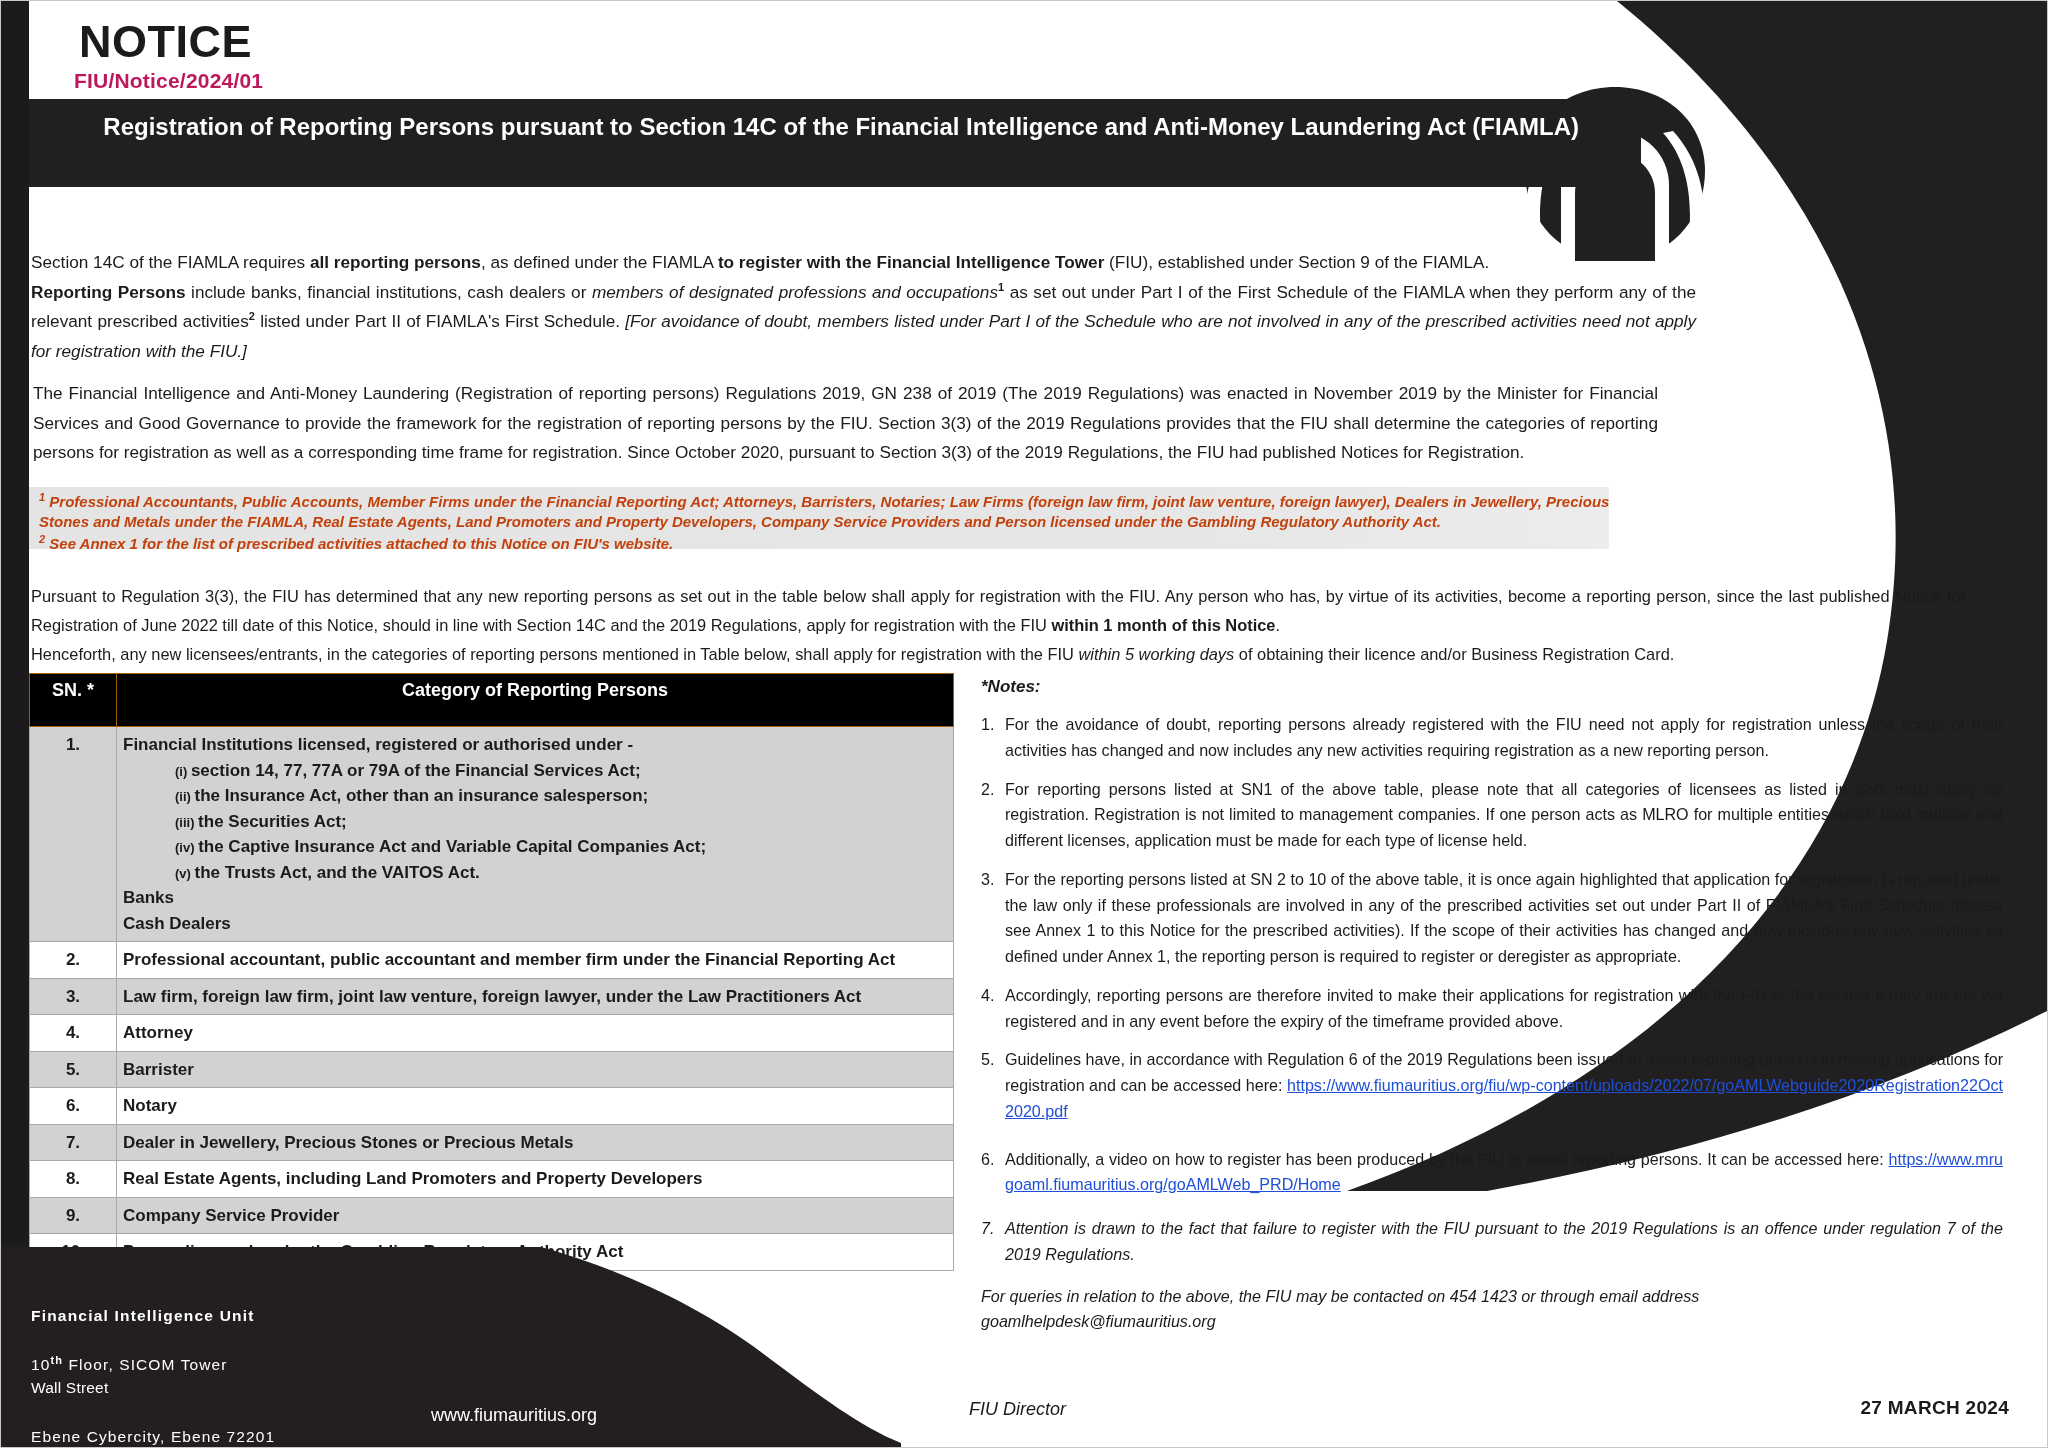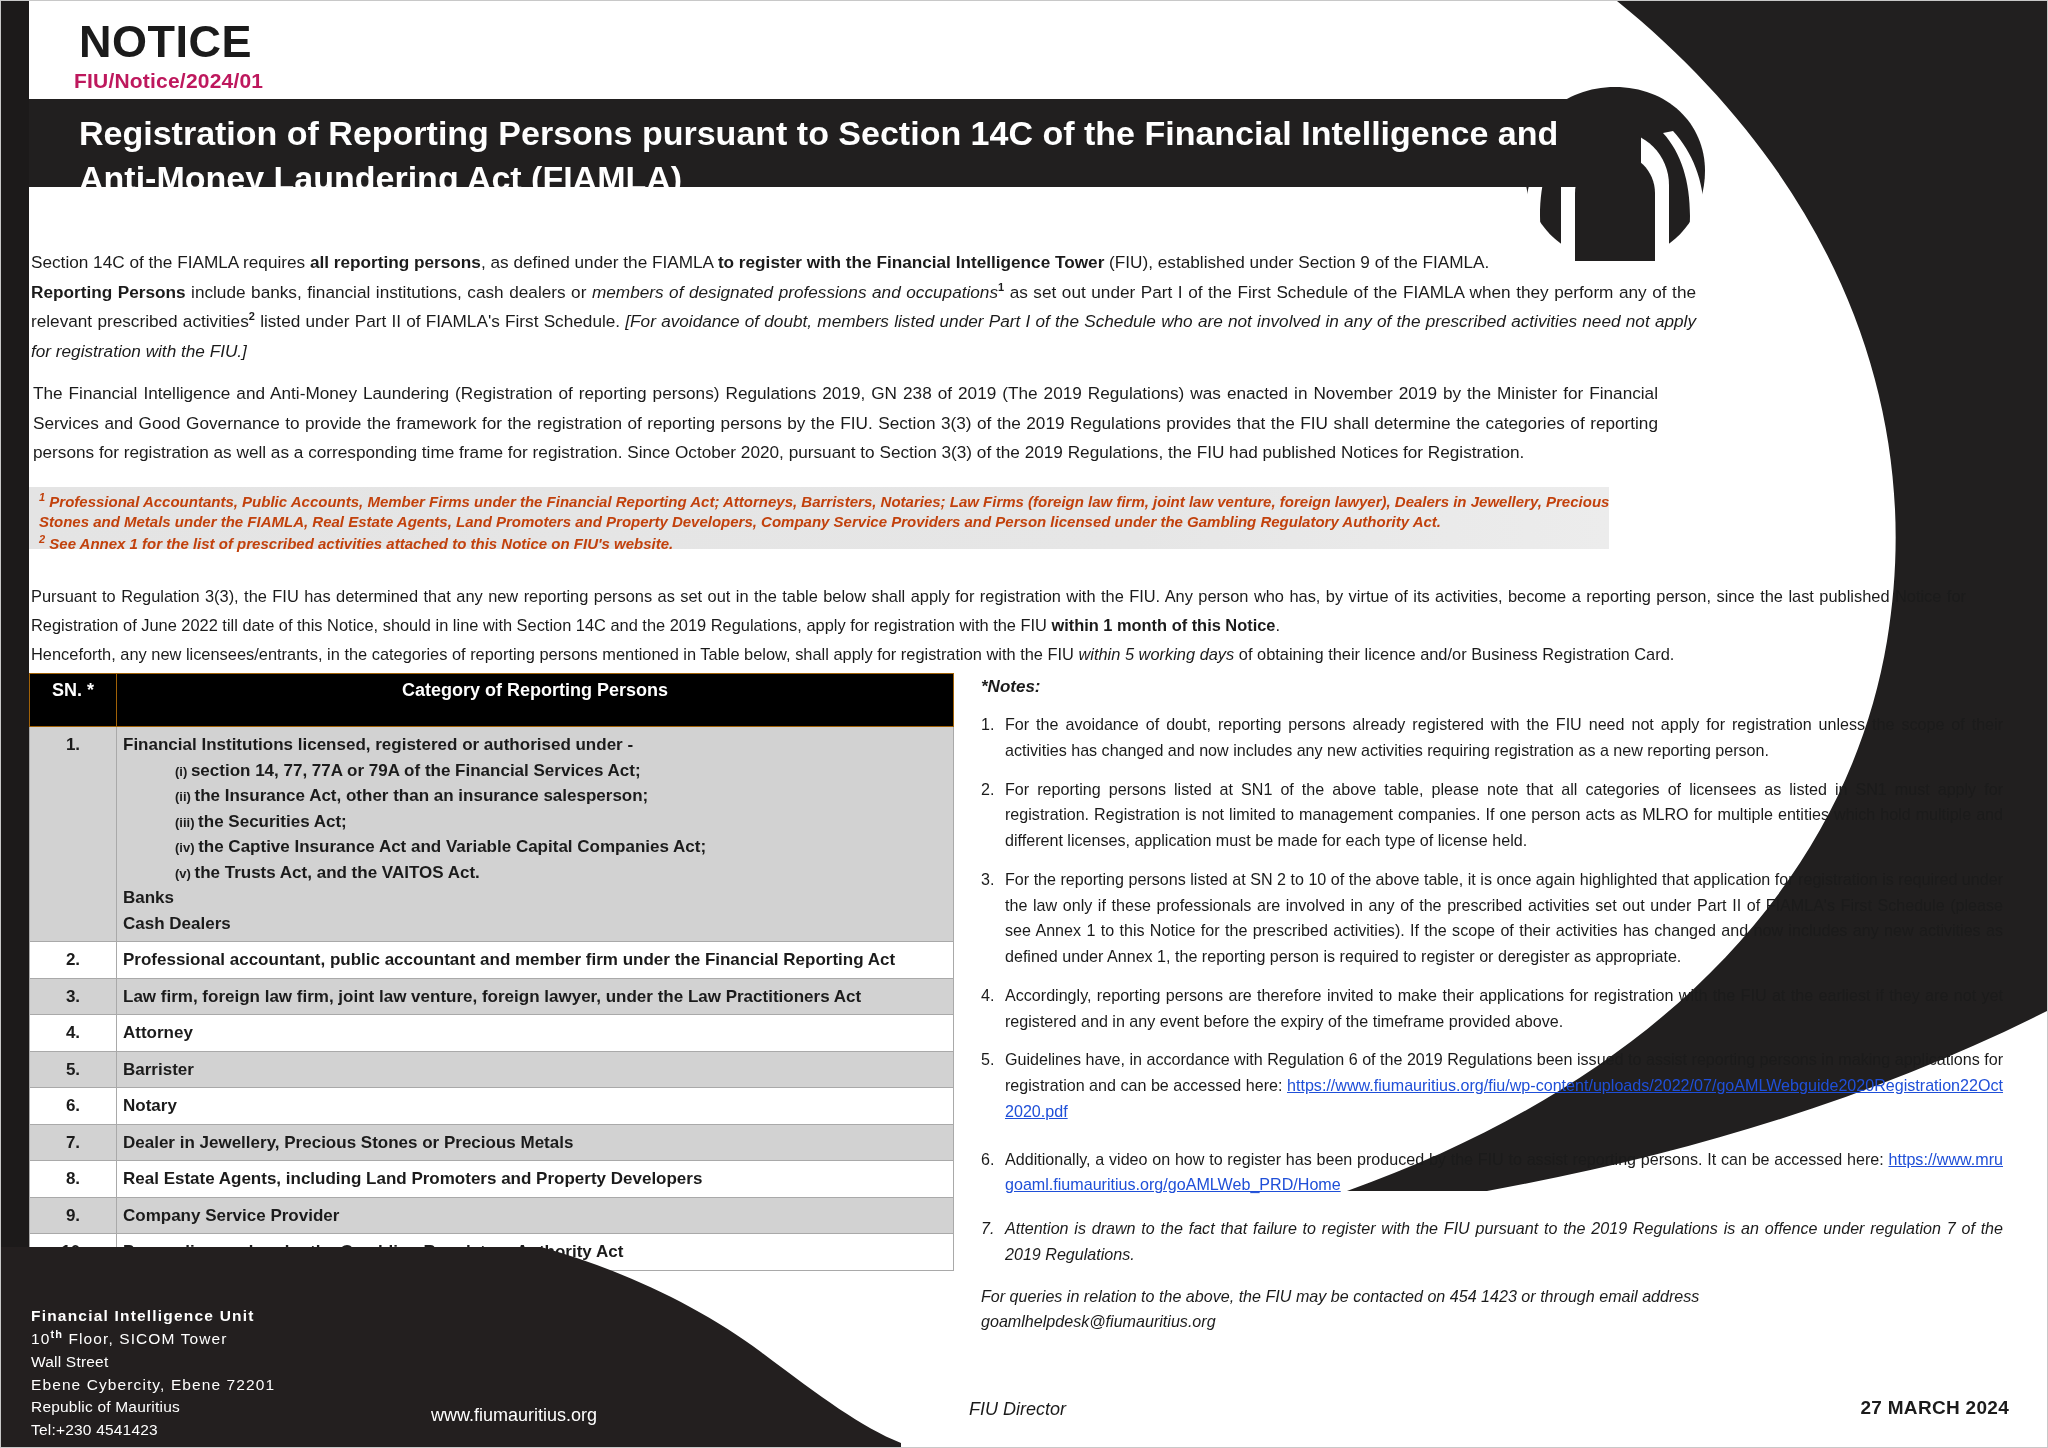--- a/index.html
+++ b/index.html
@@ -34,21 +34,21 @@
   .notice-ref{
     position:absolute;left:73px;top:68px;
     font-size:21px;font-weight:bold;color:#be185d;letter-spacing:.2px;
   }
   .title-band{
     position:absolute;left:28px;top:98px;width:1612px;height:88px;
     background:#211f1f;
   }
   .title-band-text{
     position:absolute;left:78px;top:110px;width:1500px;
-    color:#ffffff;font-size:34px;font-weight:bold;line-height:1.33;
+    color:#ffffff;font-size:24px;font-weight:bold;line-height:1.33;text-align:right;
   }
 
   
   .para{
     position:absolute;color:#1b1b1b;font-size:17.2px;line-height:1.72;
     text-align:justify;
   }
   .p1{left:30px;top:247px;width:1665px;}
   .p2{left:32px;top:378px;width:1625px;}
 
@@ -106,21 +106,21 @@
   .lnk{color:#1f4fd8;text-decoration:underline;word-break:break-all;}
   .note-plain{margin-top:16px;font-style:italic;line-height:1.6;}
 
   
   .footer-wrap{position:absolute;left:0;bottom:0;width:1100px;height:200px;pointer-events:none;}
   .addr{
     position:absolute;left:30px;top:1304px;width:520px;
     color:#ffffff;font-size:15.5px;line-height:1.45;letter-spacing:.2px;
   }
   .addr .org{font-weight:bold;letter-spacing:1.2px;}
-  .addr .sp{letter-spacing:1.1px;}
+  .addr .sp{letter-spacing:1.1px;margin-top:26px;}
   .website{
     position:absolute;left:430px;top:1404px;
     color:#ffffff;font-size:18px;
   }
   .director{
     position:absolute;left:968px;top:1398px;
     font-size:18px;font-style:italic;color:#1b1b1b;
   }
   .docdate{
     position:absolute;right:38px;top:1396px;

